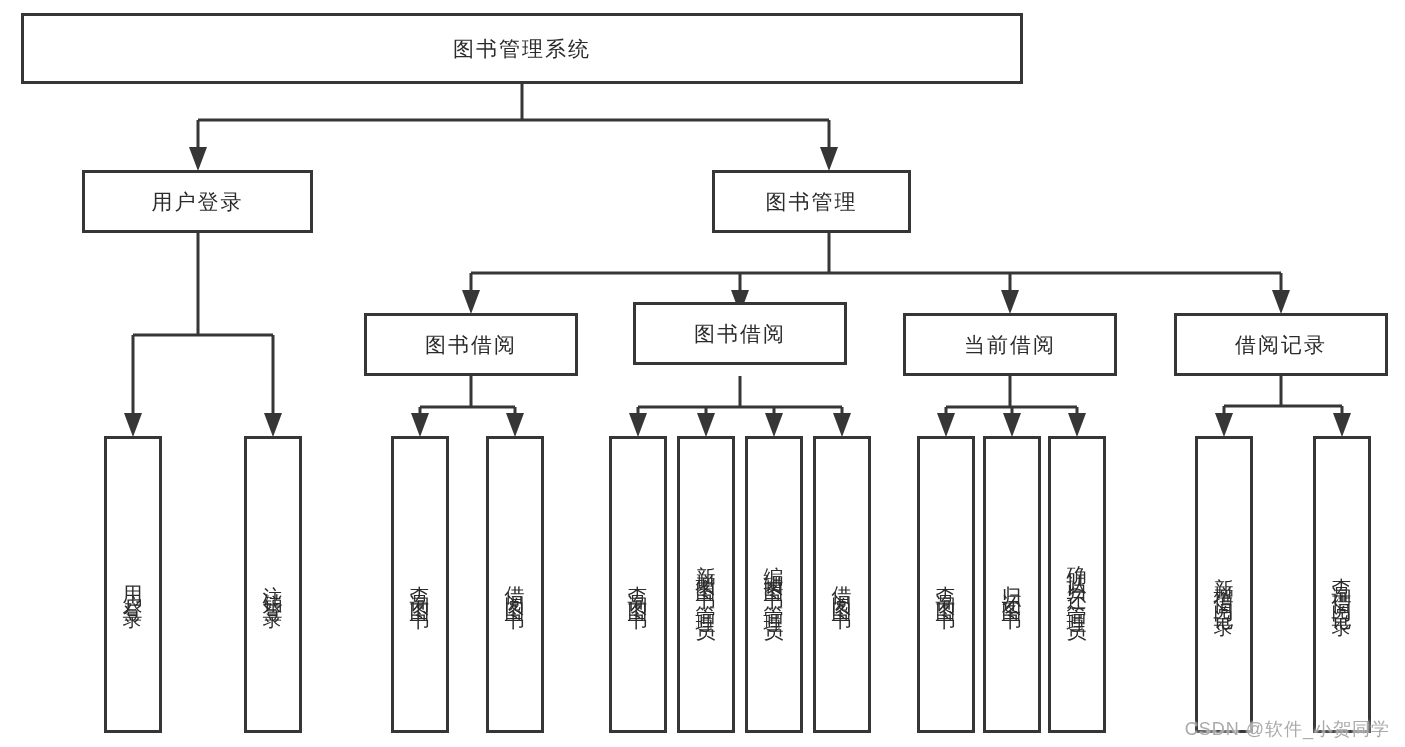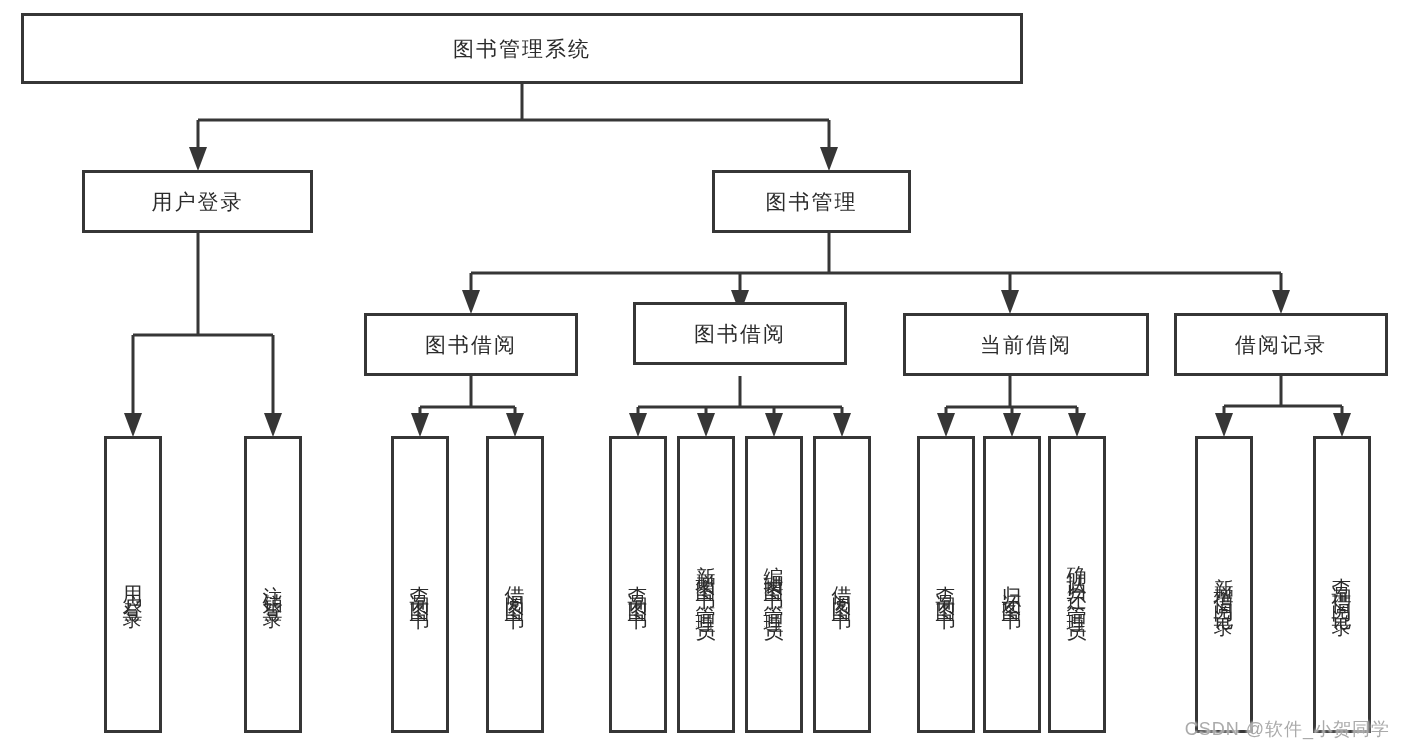--- a/index.html
+++ b/index.html
@@ -95,21 +95,21 @@
     <use href="#arr" x="1342" y="437"></use>
   </svg>
 
   <div class="node h-node" style="left:21px; top:13px; width:1002px; height:71px;">图书管理系统</div>
 
   <div class="node h-node" style="left:82px; top:170px; width:231px; height:63px;">用户登录</div>
   <div class="node h-node" style="left:712px; top:170px; width:199px; height:63px;">图书管理</div>
 
   <div class="node h-node" style="left:364px; top:313px; width:214px; height:63px;">图书借阅</div>
   <div class="node h-node" style="left:633px; top:302px; width:214px; height:63px;">图书借阅</div>
-  <div class="node h-node" style="left:903px; top:313px; width:246px; height:63px;">当前借阅</div>
+  <div class="node h-node" style="left:903px; top:313px; width:214px; height:63px;">当前借阅</div>
   <div class="node h-node" style="left:1174px; top:313px; width:214px; height:63px;">借阅记录</div>
 
   <div class="node v-node" style="left:104px; top:436px; width:58px; height:297px;">用户登录</div>
   <div class="node v-node" style="left:244px; top:436px; width:58px; height:297px;">注销登录</div>
 
   <div class="node v-node" style="left:391px; top:436px; width:58px; height:297px;">查询图书</div>
   <div class="node v-node" style="left:486px; top:436px; width:58px; height:297px;">借阅图书</div>
 
   <div class="node v-node" style="left:609px; top:436px; width:58px; height:297px;">查询图书</div>
   <div class="node v-node" style="left:677px; top:436px; width:58px; height:297px;">新增图书（管理员）</div>

